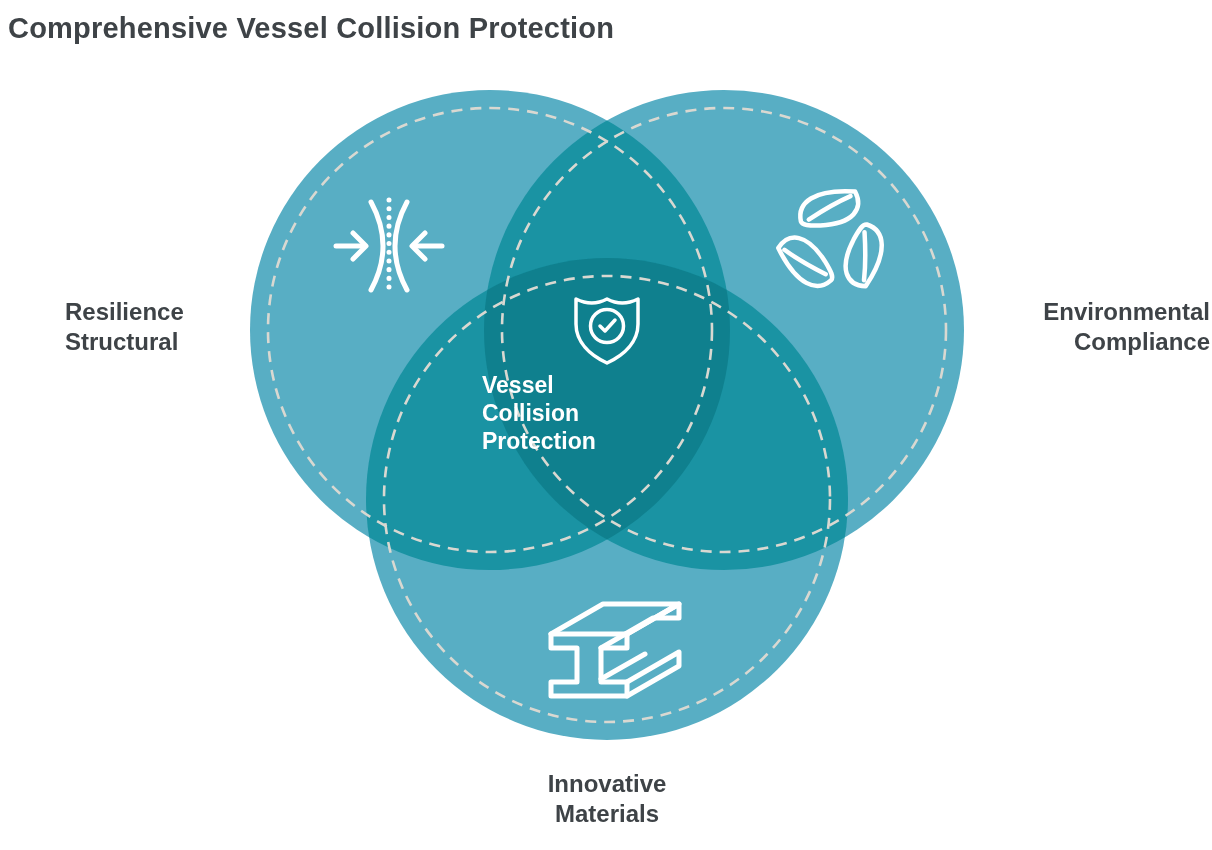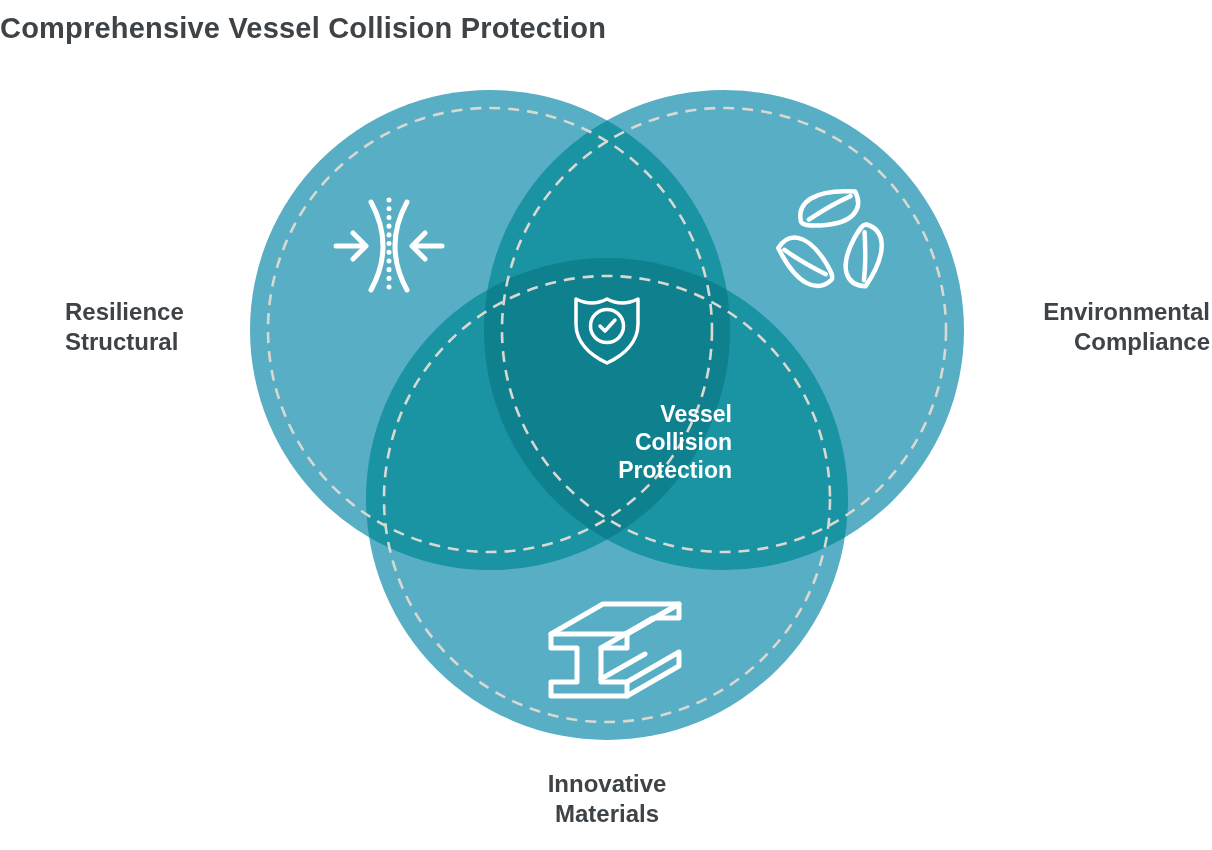--- a/index.html
+++ b/index.html
@@ -15,44 +15,44 @@
     background: #ffffff;
     overflow: hidden;
   }
   .venn-svg {
     position: absolute;
     left: 0;
     top: 0;
   }
   .page-title {
     position: absolute;
-    left: 0;
+    left: 8px;
     top: 12px;
     font-size: 29px;
     font-weight: 700;
     letter-spacing: 0.2px;
     color: #3E4347;
     white-space: nowrap;
   }
   .set-label {
     position: absolute;
     font-size: 24px;
     line-height: 30px;
     font-weight: 700;
     color: #3E4347;
   }
   .label-structural   { left: 65px;  top: 297px; text-align: left;   width: 220px; }
   .label-environmental{ left: 960px; top: 297px; text-align: right; width: 250px; }
   .label-innovative   { left: 482px; top: 769px; text-align: center; width: 250px; }
   .center-label {
     position: absolute;
     left: 482px;
-    top: 400px;
+    top: 371px;
     width: 250px;
-    text-align: right;
+    text-align: left;
     font-size: 23px;
     line-height: 28px;
     font-weight: 700;
     color: #ffffff;
   }
 </style>
 </head>
 <body>
 
 <div class="stage">

